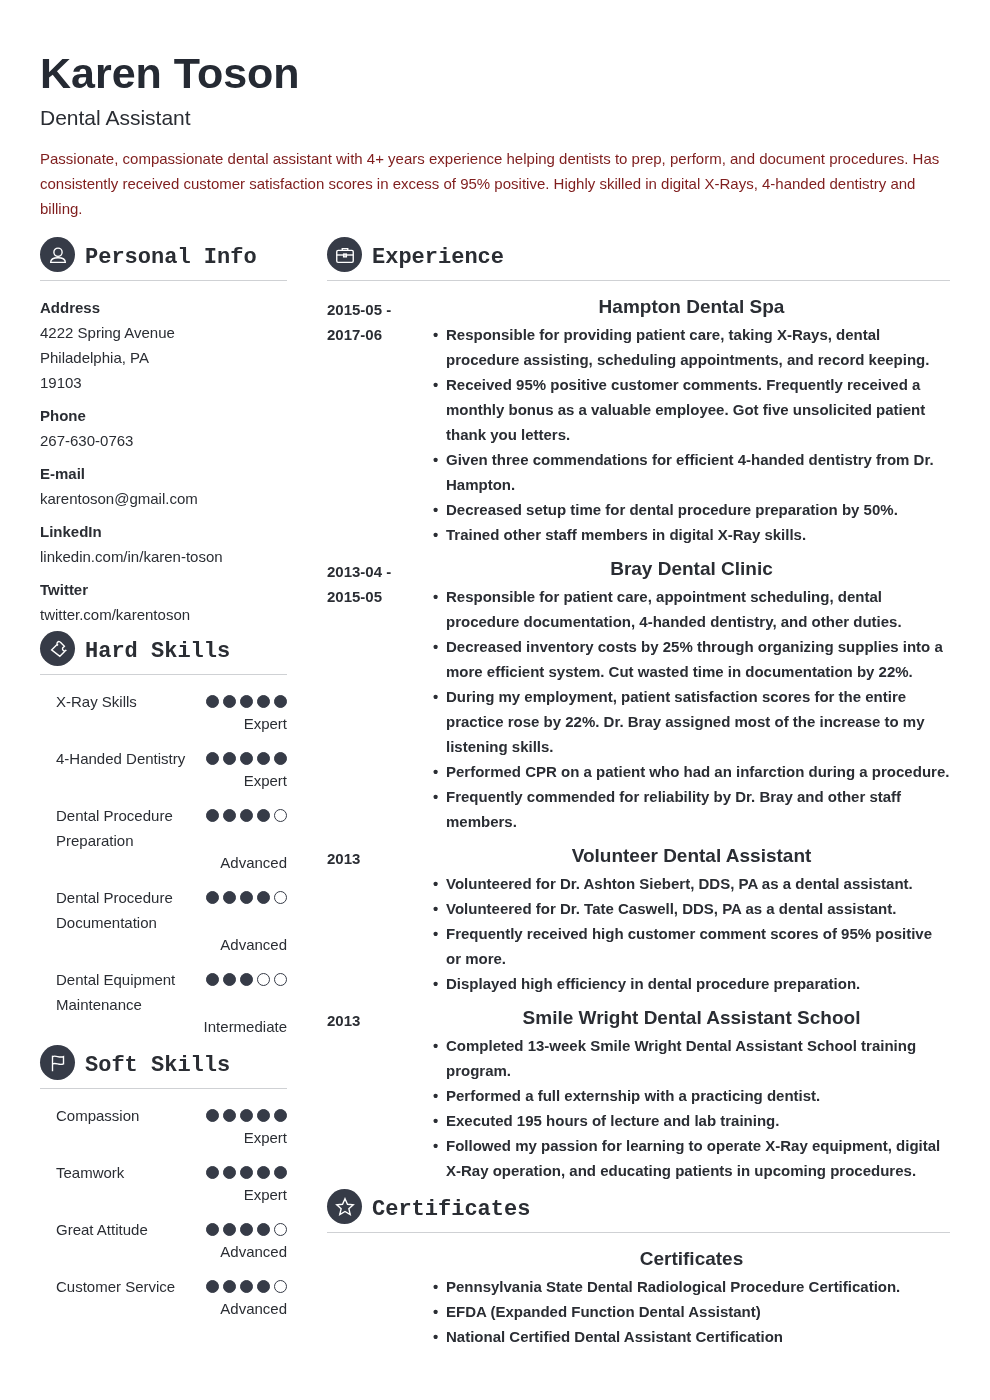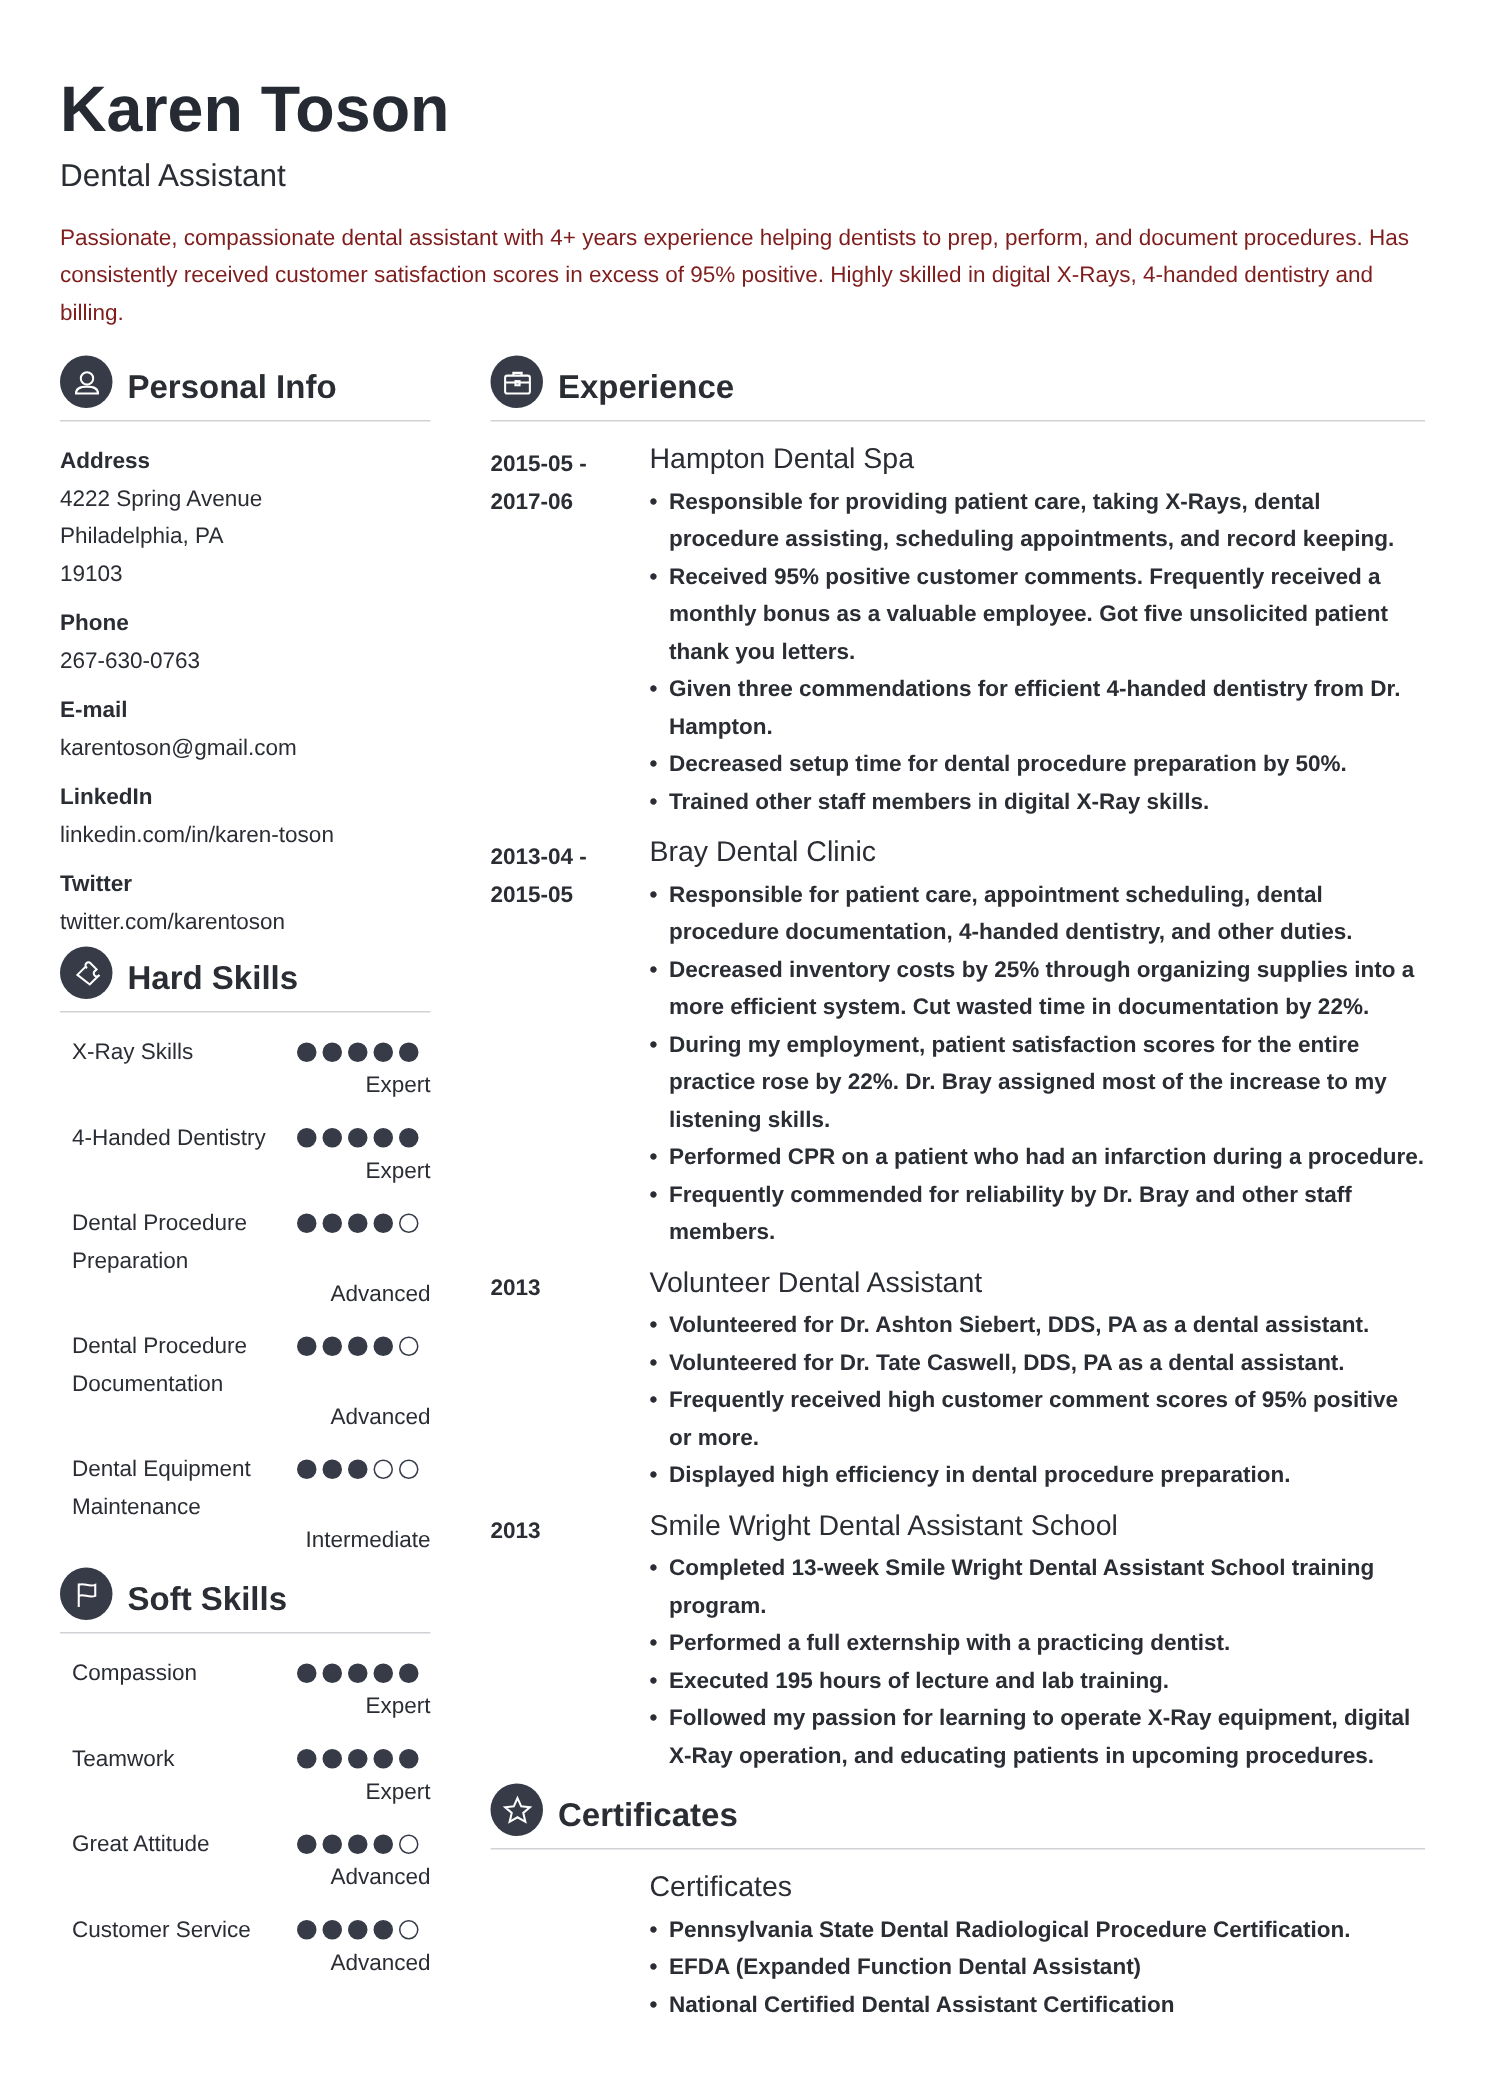--- a/index.html
+++ b/index.html
@@ -7,34 +7,34 @@
   .page { position: absolute; left: 40px; top: 48px; width: 910px; }
   .name { font-size: 43px; font-weight: bold; color: #252a33; line-height: 50px; }
   .title { font-size: 21px; color: #2a2d33; margin-top: 7px; line-height: 26px; }
   .summary { font-size: 15px; line-height: 25px; margin-top: 15px; color: #7f1d1d; }
   .cols { display: flex; margin-top: 20px; }
   .left { width: 247px; }
   .right { width: 623px; margin-left: 40px; }
   .sec-head { display: flex; align-items: center; height: 36px; border-bottom: 1px solid #cfd1d4; padding-bottom: 0; margin-bottom: 14px; }
   .sec-head .ic { width: 35px; height: 35px; border-radius: 50%; background: #363b47; display: flex; align-items: center; justify-content: center; margin-right: 10px; margin-top: -6px; margin-bottom: 6px;}
   .sec-head .ic svg { width: 22px; height: 22px; }
-  .sec-head h2 { font-size: 22px; font-weight: bold; color: #2a2d33; margin-top: -6px; }
+  .sec-head h2 { font-size: 22px; font-weight: bold; color: #2a2d33; margin-top: -6px; font-family: Liberation Mono, monospace; }
   .sec-head { height: 40px; }
   .info-label { font-size: 15px; font-weight: bold; line-height: 25px; }
   .info-val { font-size: 15px; line-height: 25px; margin-bottom: 8px; }
-  .skill { display: flex; justify-content: center; font-size: 15px; line-height: 25px; }
+  .skill { display: flex; justify-content: flex-end; font-size: 15px; line-height: 25px; }
   .skill .sname { width: 150px; }
   .dots { display: flex; gap: 4px; padding-top: 6px; }
   .dot { width: 13px; height: 13px; border-radius: 50%; background: #363b47; border: 1px solid #363b47; }
   .dot.off { background: #fff; }
   .level { text-align: right; font-size: 15px; line-height: 20px; margin-bottom: 12px; }
   .entry { display: flex; margin-bottom: 10px; }
   .date { width: 106px; font-size: 15px; font-weight: bold; line-height: 25px; padding-top: 2px; }
   .ebody { flex: 1; }
-  .ebody h3 { font-size: 19px; font-weight: normal; line-height: 24px; margin-bottom: 3px; color: #2a2d33; }
+  .ebody h3 { font-size: 19px; font-weight: bold; line-height: 24px; margin-bottom: 3px; color: #2a2d33; text-align: center; }
   .ebody ul { list-style: none; font-weight: bold; }
   .ebody li { font-size: 15px; line-height: 25px; padding-left: 13px; position: relative; }
   .ebody li::before { content: "•"; position: absolute; left: 0; top: 0; }
   .left .sec { margin-bottom: 4px; }
 </style>
 </head>
 <body>
 
 <div class="page">
   <div class="name">Karen Toson</div>

